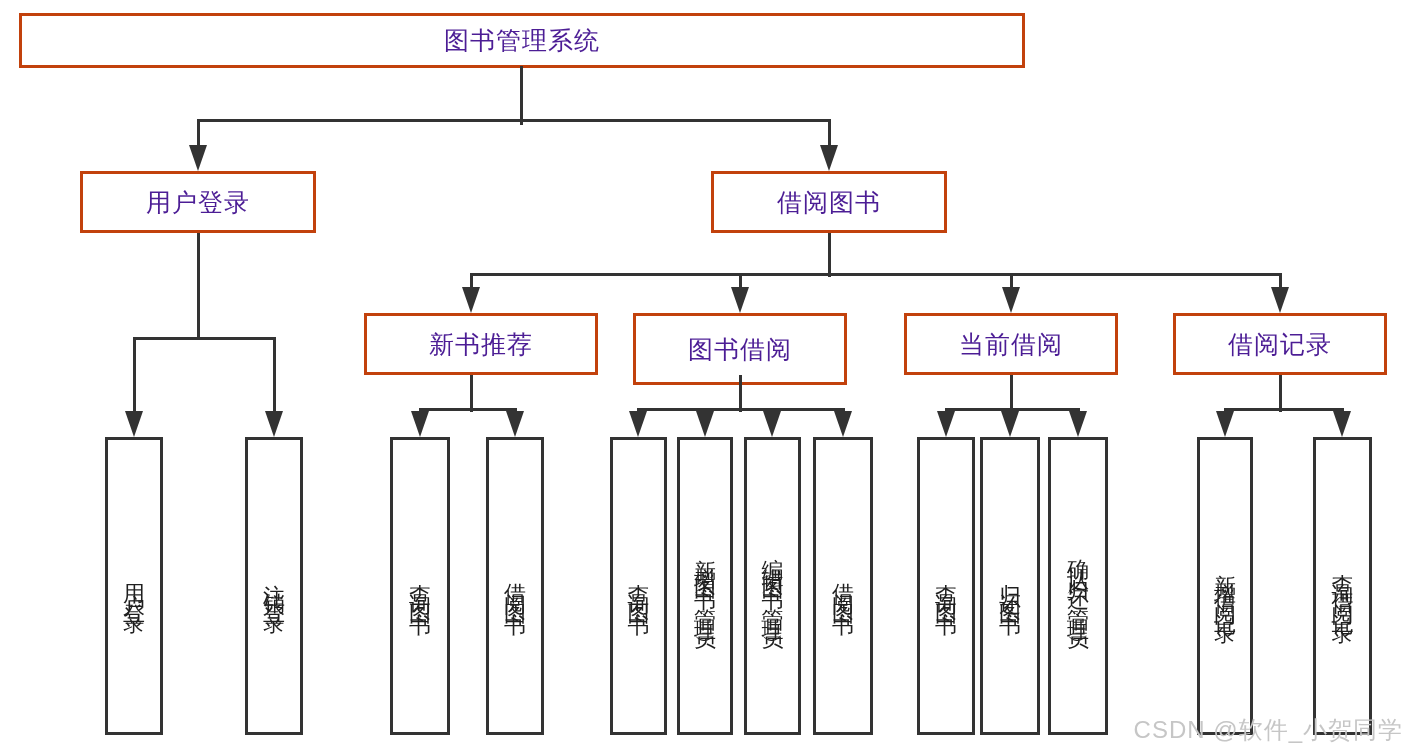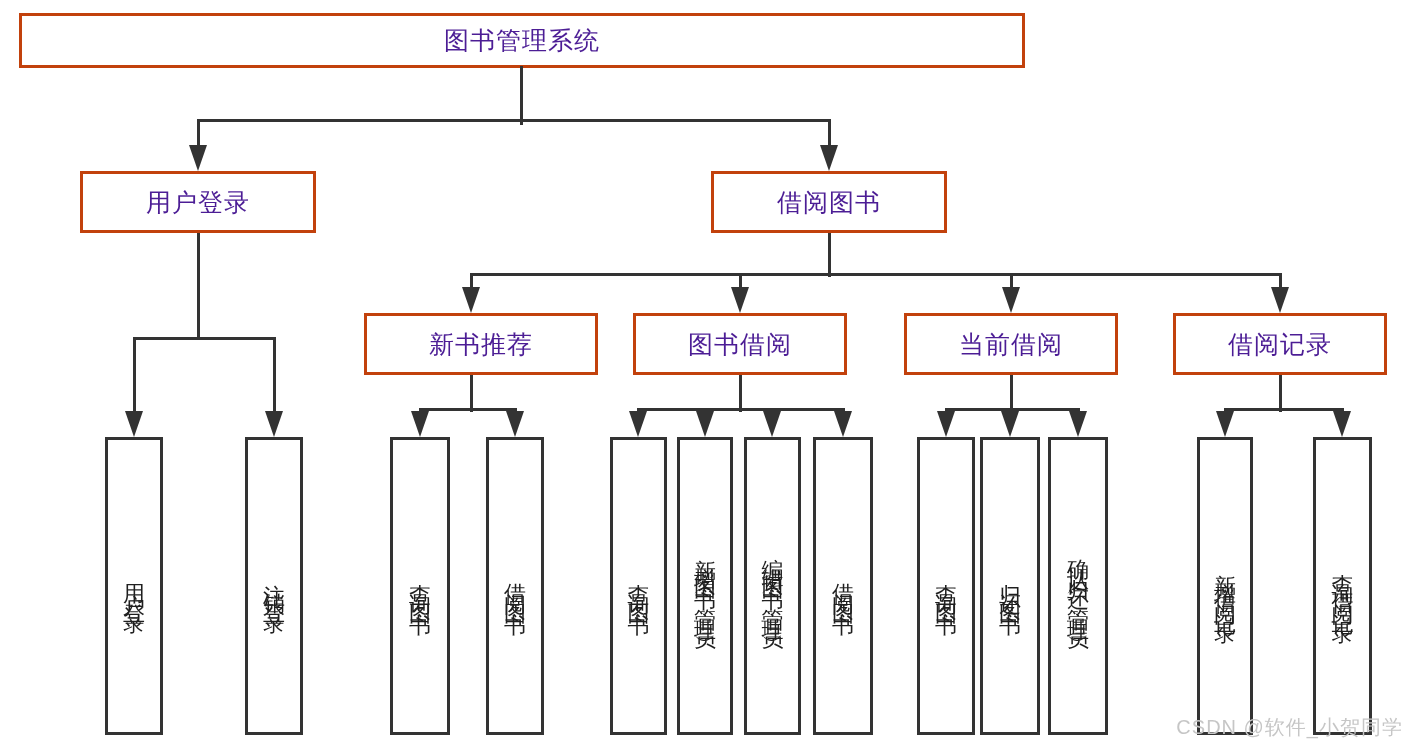--- a/index.html
+++ b/index.html
@@ -21,21 +21,21 @@
     writing-mode:vertical-rl;text-orientation:mixed;
     font-size:22px;line-height:1;letter-spacing:10px;color:#1f1f1f;white-space:nowrap;
   }
   .vl{position:absolute;width:3px;background:#333333;}
   .hl{position:absolute;height:3px;background:#333333;}
   .ar{position:absolute;width:0;height:0;
       border-left:9px solid transparent;border-right:9px solid transparent;
       border-top:26px solid #333333;}
   .wm{
     position:absolute;top:714px;right:2px;
-    font-size:20px;letter-spacing:1px;color:#c6c6c6;white-space:nowrap;
+    font-size:24px;letter-spacing:1px;color:#c6c6c6;white-space:nowrap;
   }
 </style>
 </head>
 <body>
 
 <div id="canvas">
 
   <div class="hbox" style="left:19px;top:13px;width:1006px;height:55px;">
     <span>图书管理系统</span>
   </div>
@@ -45,21 +45,21 @@
   </div>
 
   <div class="hbox" style="left:711px;top:171px;width:236px;height:62px;">
     <span>借阅图书</span>
   </div>
 
   <div class="hbox" style="left:364px;top:313px;width:234px;height:62px;">
     <span>新书推荐</span>
   </div>
 
-  <div class="hbox" style="left:633px;top:313px;width:214px;height:62px;">
+  <div class="hbox" style="left:633px;top:313px;width:214px;height:72px;">
     <span>图书借阅</span>
   </div>
 
   <div class="hbox" style="left:1173px;top:313px;width:214px;height:62px;">
     <span>借阅记录</span>
   </div>
 
   <div class="hbox" style="left:904px;top:313px;width:214px;height:62px;">
     <span>当前借阅</span>
   </div>

